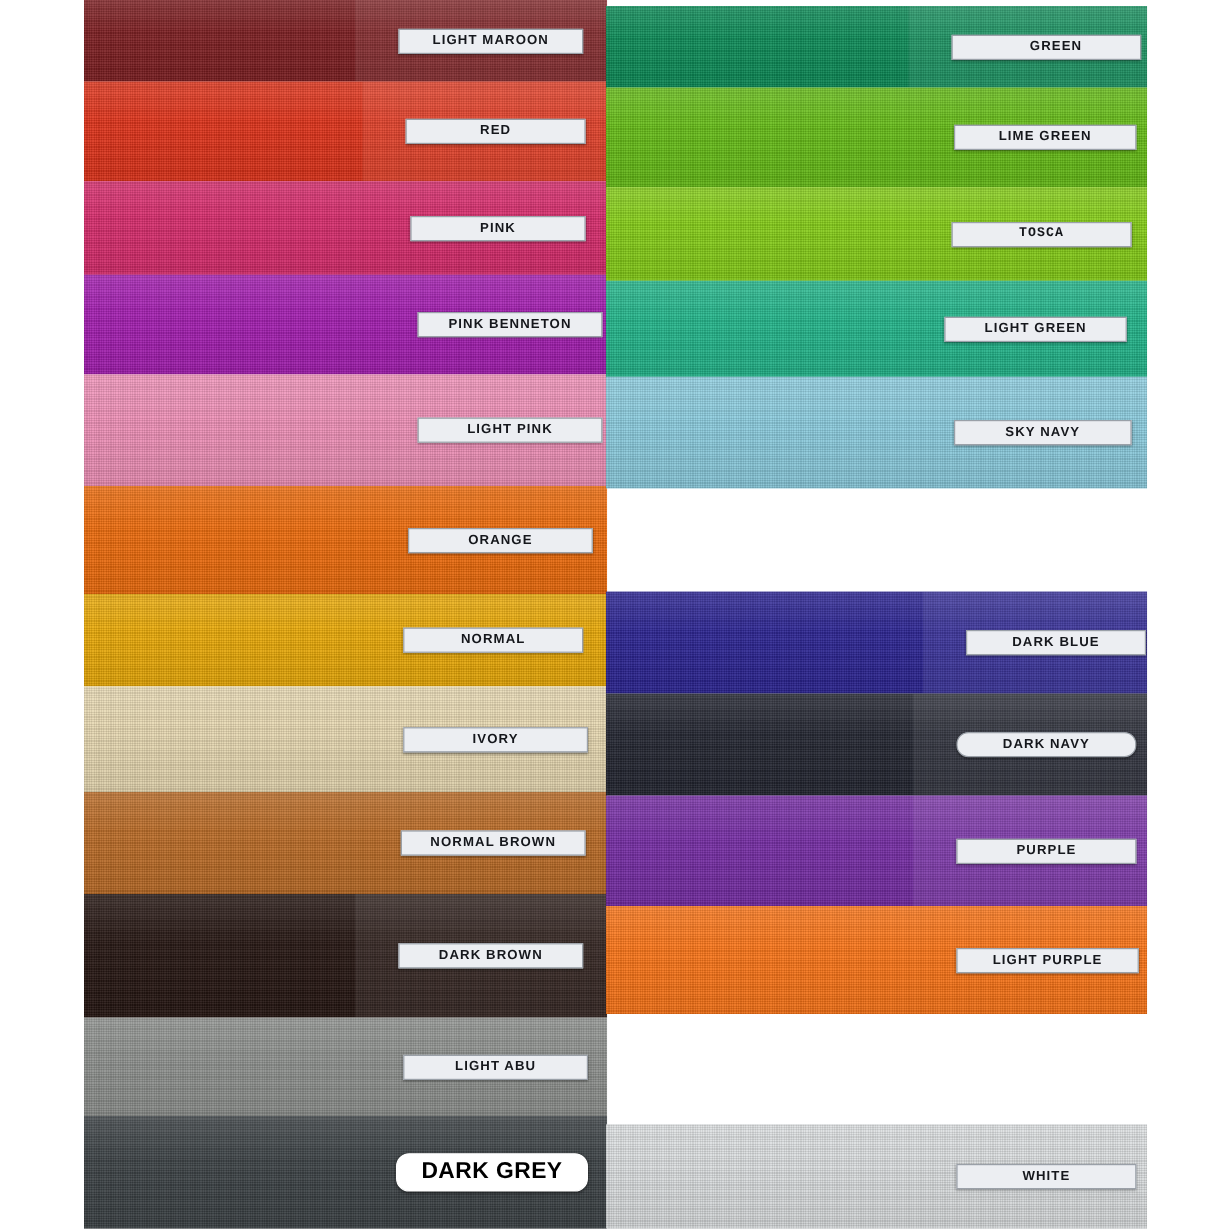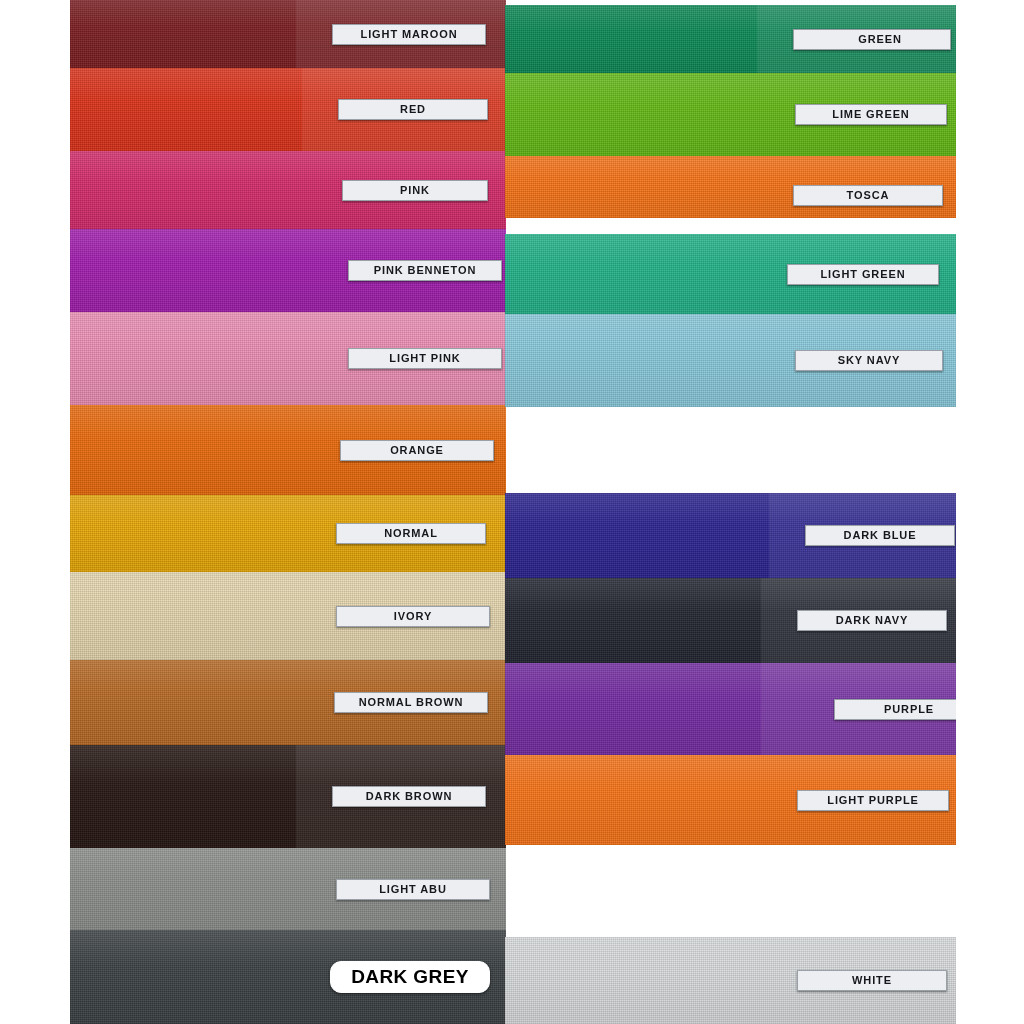--- a/index.html
+++ b/index.html
@@ -144,21 +144,21 @@
         <div class="weave"></div>
         <div class="sheen"></div>
         <div class="tape" style="left: 252px; width: 220px;"></div>
         <div class="label" style="left: 288px; width: 140px; top: 24px; padding-left: 16px;">GREEN</div>
       </div>
       <div class="swatch" style="top: 73px; height: 83px; background: rgb(100, 187, 21);">
         <div class="weave"></div>
         <div class="sheen"></div>
         <div class="label" style="left: 290px; width: 150px; top: 31px;">LIME GREEN</div>
       </div>
-      <div class="swatch" style="top: 156px; height: 62px; background: #f97316;">
+      <div class="swatch" style="top: 156px; height: 78px; background: #84cc16; font-family: Liberation Mono, monospace;">
         <div class="weave"></div>
         <div class="sheen"></div>
         <div class="label" style="left: 288px; width: 148px; top: 29px;">TOSCA</div>
       </div>
       <div class="swatch" style="top: 234px; height: 80px; background: rgb(33, 180, 137);">
         <div class="weave"></div>
         <div class="sheen"></div>
         <div class="label" style="left: 282px; width: 150px; top: 30px;">LIGHT GREEN</div>
       </div>
       <div class="swatch" style="top: 314px; height: 93px; background: rgb(138, 203, 221);">
@@ -169,27 +169,27 @@
       <div class="swatch" style="top: 493px; height: 85px; background: rgb(42, 35, 145);">
         <div class="weave"></div>
         <div class="sheen"></div>
         <div class="tape" style="left: 264px; width: 228px;"></div>
         <div class="label" style="left: 300px; width: 148px; top: 32px;">DARK BLUE</div>
       </div>
       <div class="swatch" style="top: 578px; height: 85px; background: rgb(33, 36, 47);">
         <div class="weave"></div>
         <div class="sheen"></div>
         <div class="tape" style="left: 256px; width: 228px;"></div>
-        <div class="label" style="left: 292px; width: 148px; top: 32px;">DARK NAVY</div>
+        <div class="label" style="left: 292px; width: 148px; top: 32px; border-radius: 10px;">DARK NAVY</div>
       </div>
       <div class="swatch" style="top: 663px; height: 92px; background: rgb(116, 43, 163);">
         <div class="weave"></div>
         <div class="sheen"></div>
         <div class="tape" style="left: 256px; width: 228px;"></div>
-        <div class="label" style="left: 292px; width: 148px; top: 36px; margin-left: 37px;">PURPLE</div>
+        <div class="label" style="left: 292px; width: 148px; top: 36px;">PURPLE</div>
       </div>
       <div class="swatch" style="top: 755px; height: 90px; background: #f97316;">
         <div class="weave"></div>
         <div class="sheen"></div>
         <div class="label" style="left: 292px; width: 150px; top: 35px;">LIGHT PURPLE</div>
       </div>
       <div class="swatch" style="top: 937px; height: 87px; background: rgb(217, 220, 222);">
         <div class="weave"></div>
         <div class="sheen"></div>
         <div class="label" style="left: 292px; width: 148px; top: 33px;">WHITE</div>

